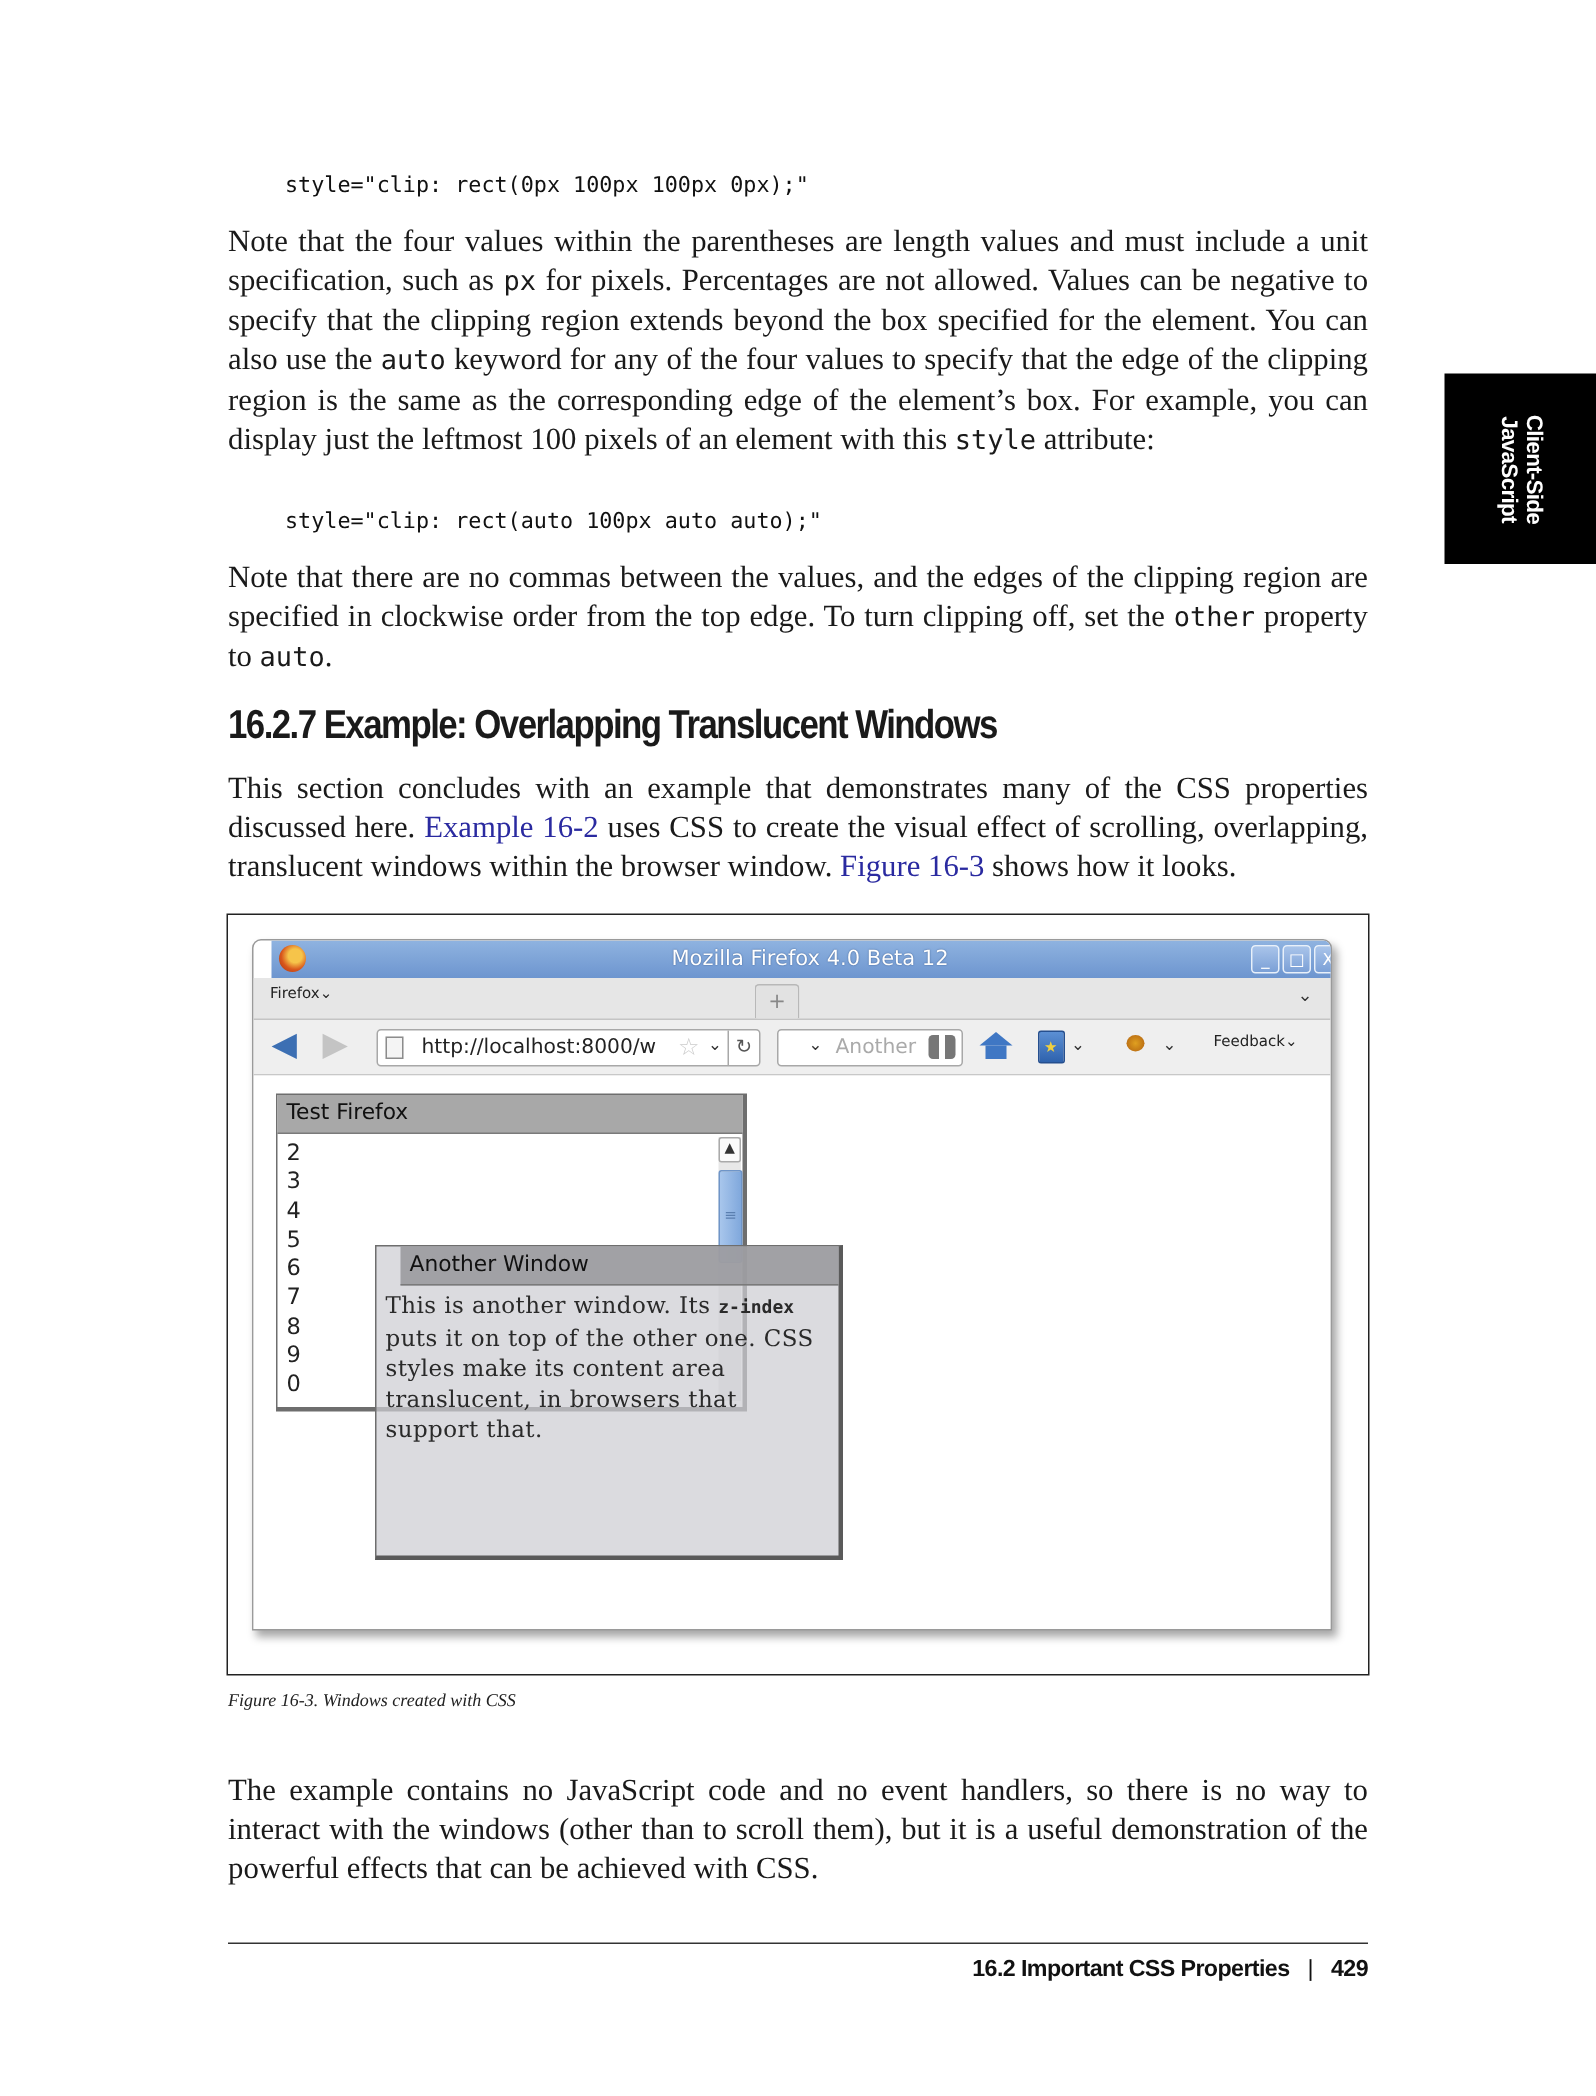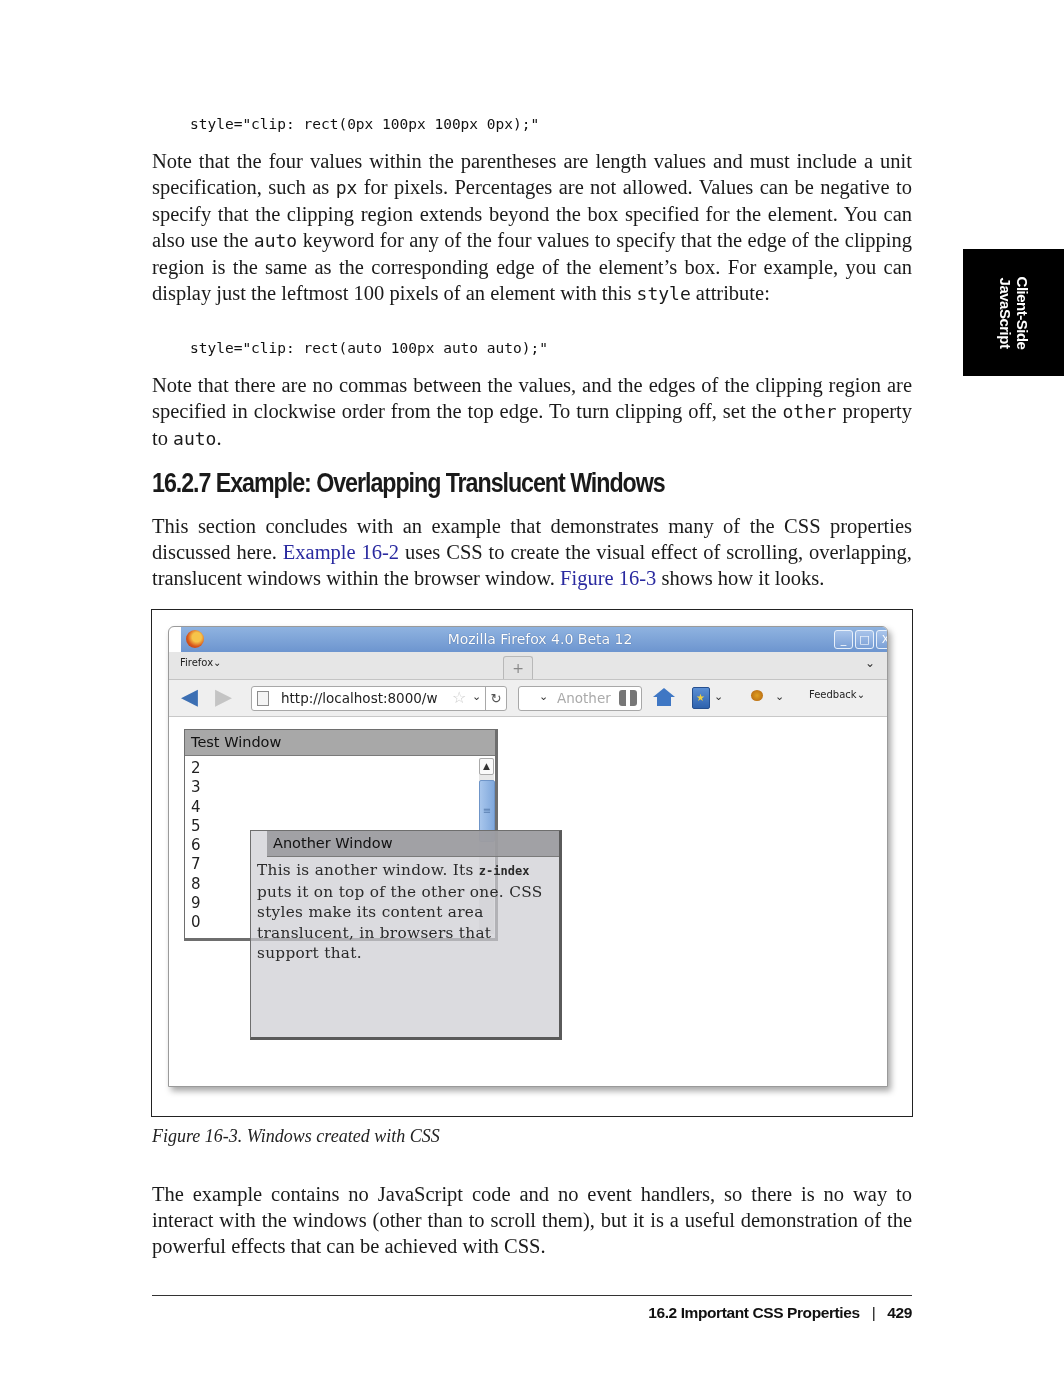--- a/index.html
+++ b/index.html
@@ -56,21 +56,21 @@
   .win-title { height:25px; background:#a8a8a8; border-bottom:1px solid #7a7a7a; font-family:"DejaVu Sans", sans-serif; font-size:14.5px; line-height:25px; padding-left:6px; color:#111; }
   .num-list { position:absolute; left:6px; top:29px; font-family:"DejaVu Sans", sans-serif; font-size:15px; line-height:19.3px; color:#222; }
   .scrollbar { position:absolute; right:1px; top:28px; width:15px; height:176px; background:#e8e8e8; }
   .scroll-up { position:absolute; left:0; top:0; width:13px; height:15px; border:1px solid #aaa; border-radius:2px; background:#fafafa; font-size:9px; line-height:15px; text-align:center; color:#333; font-family:"DejaVu Sans", sans-serif; }
   .scroll-thumb { position:absolute; left:0; top:22px; width:14px; height:60px; background:linear-gradient(90deg,#a8c6ec,#80a8dc); border:1px solid #6f95c8; border-radius:2px; font-size:10px; line-height:60px; text-align:center; color:#5a7fb0; font-family:"DejaVu Sans", sans-serif; }
   .anotherwin { position:absolute; left:81px; top:113px; width:308px; height:206px; border:1px solid #6e6e6e; border-right:3px solid #5a5a5a; border-bottom:3px solid #5a5a5a; background:rgba(205,205,210,0.72); }
   .anotherwin .win-title { background:rgba(150,150,155,0.85); font-weight:normal;margin-left:16px; }
   .another-body { padding:3px 6px; font-family:"DejaVu Serif", serif; font-size:15.3px; line-height:20.6px; color:#2a2a2a; letter-spacing:0.3px; }
   .another-body .mono { font-family:"DejaVu Sans Mono", monospace; font-size:12px; font-weight:bold; letter-spacing:0; }
 
-  .caption { left:152px; top:1126px; font-style:italic; font-size:18px; color:#222; }
+  .caption { left:152px; top:1126px; font-style:italic; font-size:12px; color:#222; }
   .footer-rule { left:152px; top:1295px; width:760px; height:1px; background:#333; }
   .footer { left:152px; top:1304px; width:760px; text-align:right; font-family:"Liberation Sans", sans-serif; font-weight:bold; font-size:15.5px; color:#111; letter-spacing:-0.4px; }
   .footer .sep { display:inline-block; margin:0 12px; font-weight:normal; }
 </style>
 </head>
 <body>
 
 <div class="abs code" style="left:190px; top:116px;">style="clip: rect(0px 100px 100px 0px);"</div>
 
 <div class="abs para" style="top:148px;">
@@ -132,21 +132,21 @@
     <div class="home-btn"></div>
     <div class="bookmarks-btn"></div>
     <div class="bm-drop">⌄</div>
     <div class="bug-icon"></div>
     <div class="bug-drop">⌄</div>
     <div class="feedback"><span>Feedback</span><span>⌄</span></div>
   </div>
 
   <div class="viewport">
     <div class="testwin">
-      <div class="win-title">Test Window</div>
+      <div class="win-title">Test Firefox</div>
       <div class="num-list">
         <div>2</div>
         <div>3</div>
         <div>4</div>
         <div>5</div>
         <div>6</div>
         <div>7</div>
         <div>8</div>
         <div>9</div>
         <div>0</div>

